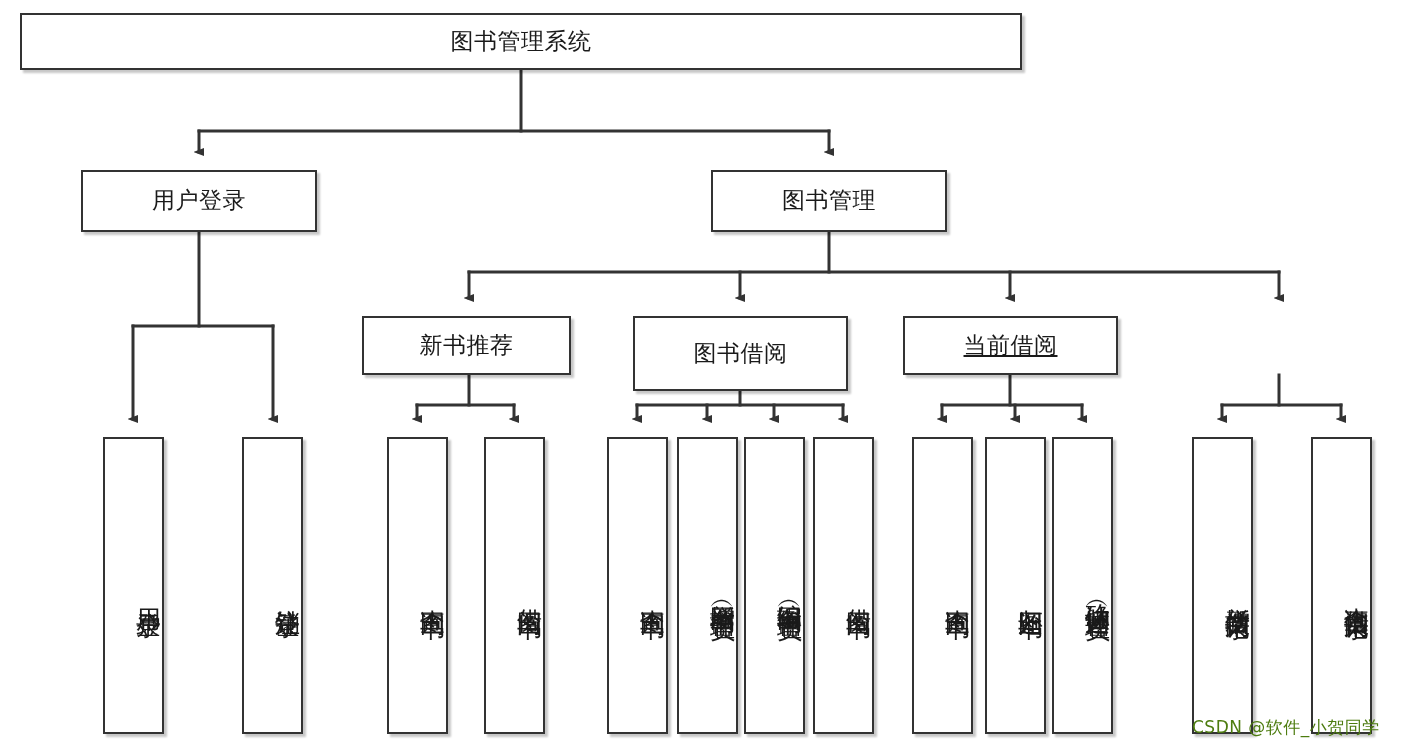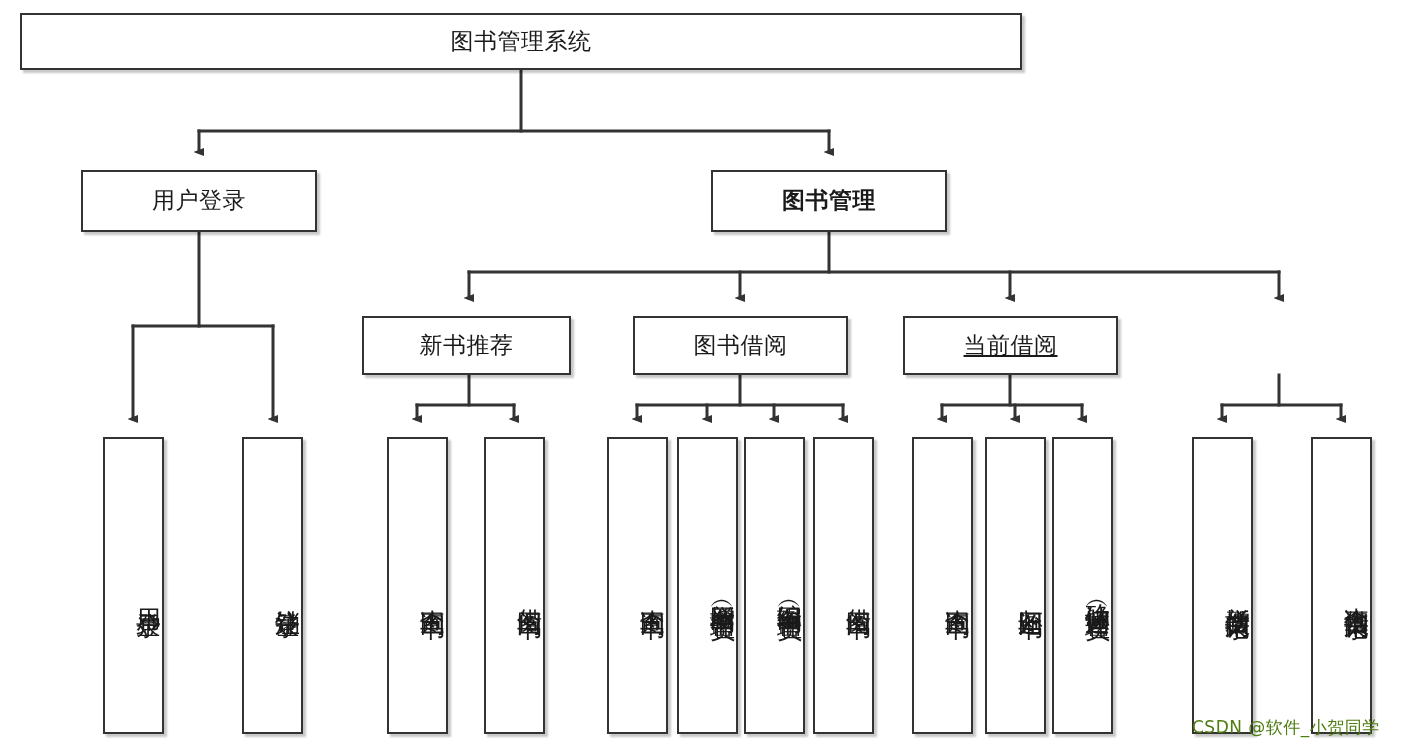--- a/index.html
+++ b/index.html
@@ -120,28 +120,28 @@
     </g>
   </svg>
 
   <div class="node horizontal" id="node-root" style="left: 20px; top: 13px; width: 1002px; height: 57px;">
     <span class="label">图书管理系统</span>
   </div>
 
   <div class="node horizontal" id="node-user-login" style="left: 81px; top: 170px; width: 236px; height: 62px;">
     <span class="label">用户登录</span>
   </div>
-  <div class="node horizontal" id="node-book-management" style="left: 711px; top: 170px; width: 236px; height: 62px; font-weight: bold;">
+  <div class="node horizontal" id="node-book-management" style="left: 711px; top: 170px; width: 236px; height: 62px;">
     <span class="label">图书管理</span>
   </div>
 
   <div class="node horizontal" id="node-new-book-recommend" style="left: 362px; top: 316px; width: 209px; height: 59px;">
     <span class="label">新书推荐</span>
   </div>
-  <div class="node horizontal" id="node-book-borrow" style="left: 633px; top: 316px; width: 215px; height: 59px;">
+  <div class="node horizontal" id="node-book-borrow" style="left: 633px; top: 316px; width: 215px; height: 75px;">
     <span class="label">图书借阅</span>
   </div>
   <div class="node horizontal" id="node-current-borrow" style="left: 903px; top: 316px; width: 215px; height: 59px; text-decoration: underline;">
     <span class="label">当前借阅</span>
   </div>
 
   <div class="node vertical" id="node-leaf-user-login" style="left: 103px; top: 437px; width: 61px; height: 297px;">
     <span class="label">用户登录</span>
   </div>
   <div class="node vertical" id="node-leaf-logout-login" style="left: 242px; top: 437px; width: 61px; height: 297px;">

